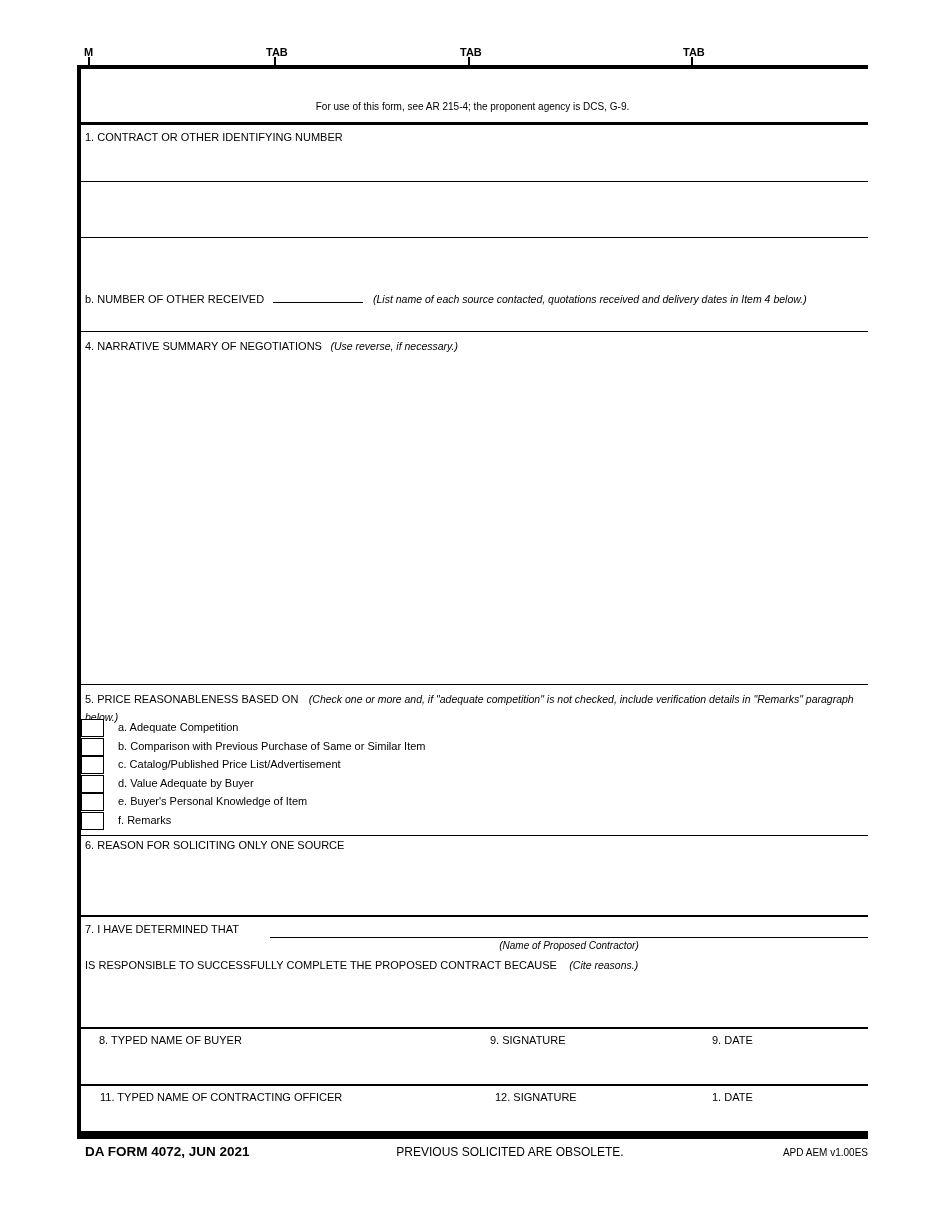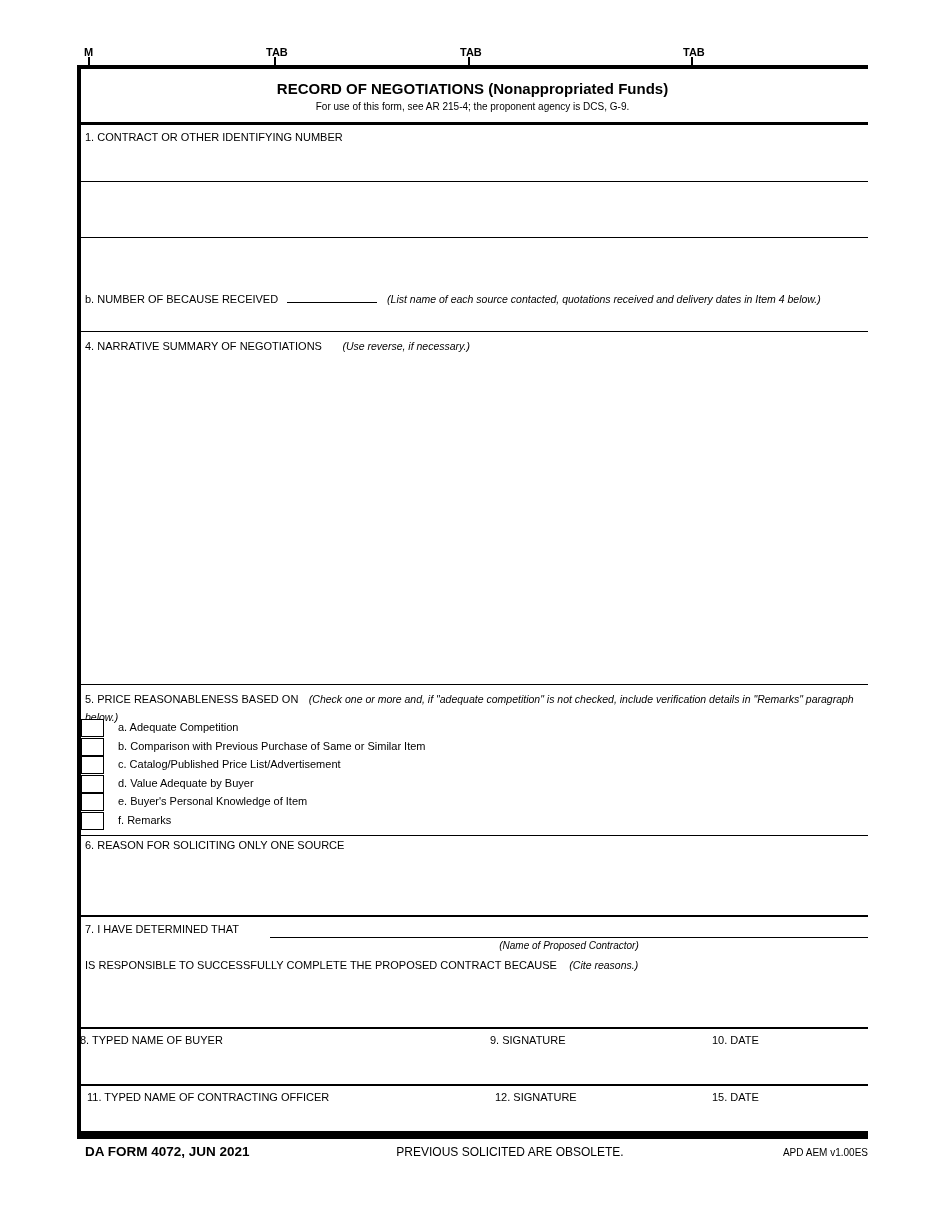--- a/index.html
+++ b/index.html
@@ -30,44 +30,43 @@
   <span class="rlabel" style="left:460px;top:46px">TAB</span>
   <span class="rlabel" style="left:683px;top:46px">TAB</span>
   <div class="tick" style="left:88px;top:57px"></div>
   <div class="tick" style="left:274px;top:57px"></div>
   <div class="tick" style="left:468px;top:57px"></div>
   <div class="tick" style="left:691px;top:57px"></div>
 
   <div class="hl" style="left:77px;top:65px;width:791px;height:4px"></div>
   <div class="bar" style="left:77px;top:65px;width:4px;height:1074px"></div>
 
-  <div class="title" style="left:77px;top:80px;width:791px">RECORD OF NEGOTIATIONS (Nonappropriated Funds)</div>
   <div class="subtitle" style="left:77px;top:101px;width:791px">For use of this form, see AR 215-4; the proponent agency is DCS, G-9.</div>
   <div class="hl" style="left:77px;top:122px;width:791px;height:3px"></div>
 
   <div class="row lbl" style="left:85px;top:131px">1. CONTRACT OR OTHER IDENTIFYING NUMBER</div>
   <div class="field" style="left:82px;top:150px;width:780px;height:28px"></div>
   <div class="hl" style="left:77px;top:181px;width:791px;height:1px"></div>
 
   <div class="field" style="left:82px;top:206px;width:780px;height:28px"></div>
   <div class="hl" style="left:77px;top:237px;width:791px;height:1px"></div>
 
 
 
   <div class="row" style="left:85px;top:289px">
-    <span class="lbl">b. NUMBER OF BECAUSE RECEIVED</span>
+    <span class="lbl">b. NUMBER OF OTHER RECEIVED</span>
     <span class="blank" style="width:90px;margin:0 6px 0 4px"></span>
     <span class="it">(List name of each source contacted, quotations received and delivery dates in Item 4 below.)</span>
   </div>
 
   <div class="hl" style="left:77px;top:331px;width:791px;height:1px"></div>
 
   <div class="row" style="left:85px;top:336px">
     <span class="lbl">4. NARRATIVE SUMMARY OF NEGOTIATIONS</span>
-    <span class="it" style="margin-left:16px">(Use reverse, if necessary.)</span>
+    <span class="it" style="margin-left:4px">(Use reverse, if necessary.)</span>
   </div>
   <div class="field" style="left:82px;top:356px;width:780px;height:324px"></div>
   <div class="hl" style="left:77px;top:684px;width:791px;height:1px"></div>
 
   <div class="row wrap" style="left:85px;top:689px;width:782px">
     <span class="lbl">5. PRICE REASONABLENESS BASED ON</span>
     <span class="it" style="margin-left:6px">(Check one or more and, if "adequate competition" is not checked, include verification details in "Remarks" paragraph below.)</span>
   </div>
 
   <span class="cb" style="left:81px;top:719px"></span>
@@ -98,31 +97,31 @@
   <div class="field" style="left:272px;top:920px;width:594px;height:16px"></div>
   <div class="hl" style="left:270px;top:937px;width:598px;height:1px"></div>
   <div class="caption" style="left:270px;top:940px;width:598px">(Name of Proposed Contractor)</div>
   <div class="row" style="left:85px;top:955px">
     <span class="lbl">IS RESPONSIBLE TO SUCCESSFULLY COMPLETE THE PROPOSED CONTRACT BECAUSE</span>
     <span class="it" style="margin-left:8px">(Cite reasons.)</span>
   </div>
   <div class="field" style="left:82px;top:974px;width:780px;height:50px"></div>
   <div class="hl" style="left:77px;top:1027px;width:791px;height:2px"></div>
 
-  <div class="row lbl" style="left:80px;top:1034px">8. TYPED NAME OF BUYER</div>
+  <div class="row lbl" style="left:99px;top:1034px">8. TYPED NAME OF BUYER</div>
   <div class="row lbl" style="left:490px;top:1034px">9. SIGNATURE</div>
-  <div class="row lbl" style="left:712px;top:1034px">10. DATE</div>
+  <div class="row lbl" style="left:712px;top:1034px">9. DATE</div>
   <div class="field" style="left:82px;top:1052px;width:395px;height:28px"></div>
   <div class="field" style="left:487px;top:1052px;width:215px;height:28px"></div>
   <div class="field" style="left:709px;top:1052px;width:153px;height:28px"></div>
   <div class="hl" style="left:77px;top:1084px;width:791px;height:2px"></div>
 
-  <div class="row lbl" style="left:87px;top:1091px">11. TYPED NAME OF CONTRACTING OFFICER</div>
+  <div class="row lbl" style="left:100px;top:1091px">11. TYPED NAME OF CONTRACTING OFFICER</div>
   <div class="row lbl" style="left:495px;top:1091px">12. SIGNATURE</div>
-  <div class="row lbl" style="left:712px;top:1091px">15. DATE</div>
+  <div class="row lbl" style="left:712px;top:1091px">1. DATE</div>
   <div class="field" style="left:82px;top:1108px;width:395px;height:22px"></div>
   <div class="field" style="left:492px;top:1108px;width:210px;height:22px"></div>
   <div class="field" style="left:709px;top:1108px;width:153px;height:22px"></div>
 
   <div class="hl" style="left:77px;top:1131px;width:791px;height:8px"></div>
 
   <div class="row" style="left:85px;top:1144px;font-weight:bold;font-size:13.5px">DA FORM 4072, JUN 2021</div>
   <div class="abs" style="left:300px;top:1145px;width:420px;text-align:center;font-size:12px">PREVIOUS SOLICITED ARE OBSOLETE.</div>
   <div class="abs" style="left:700px;top:1147px;width:168px;text-align:right;font-size:10px">APD AEM v1.00ES</div>
 

